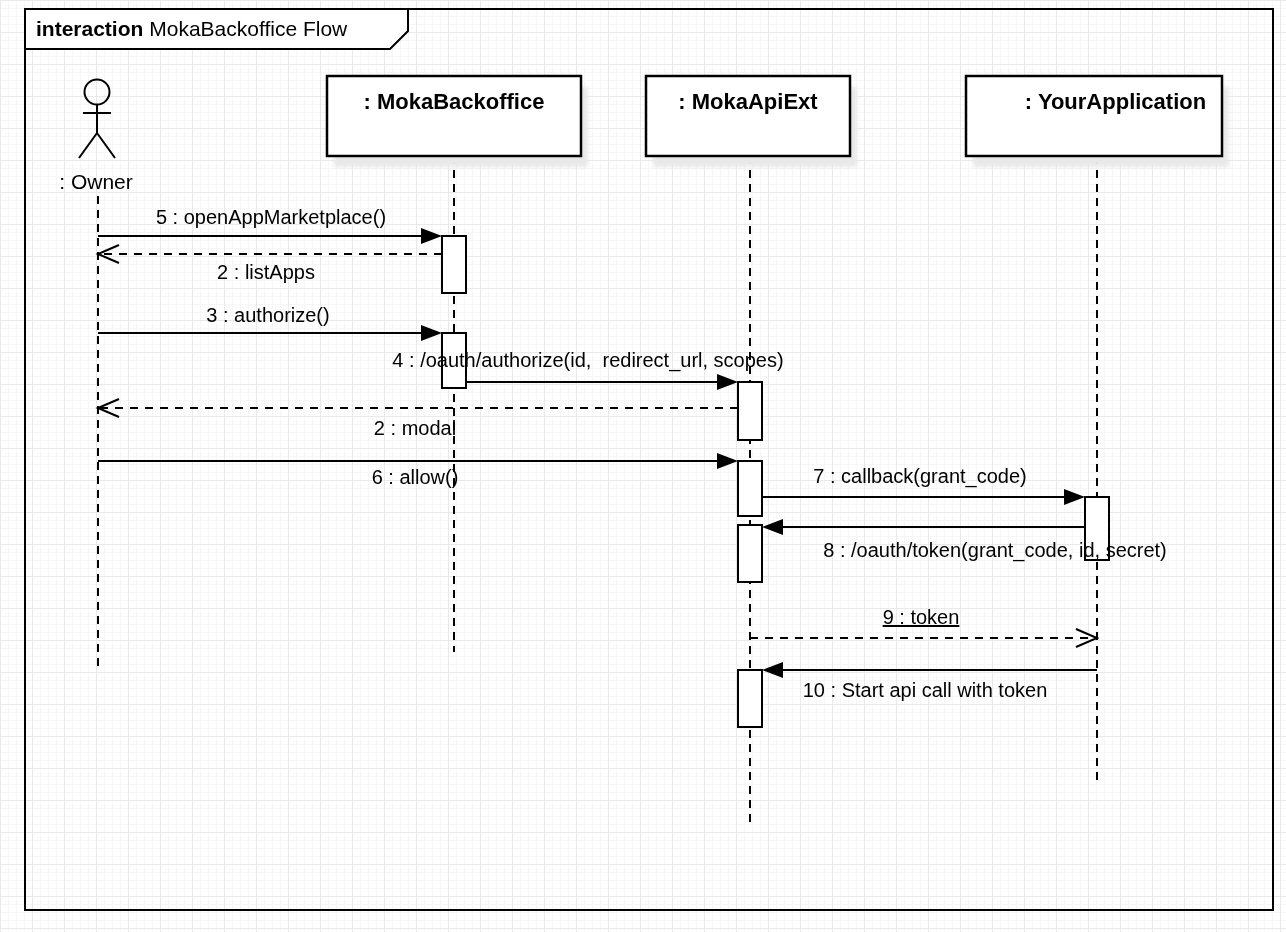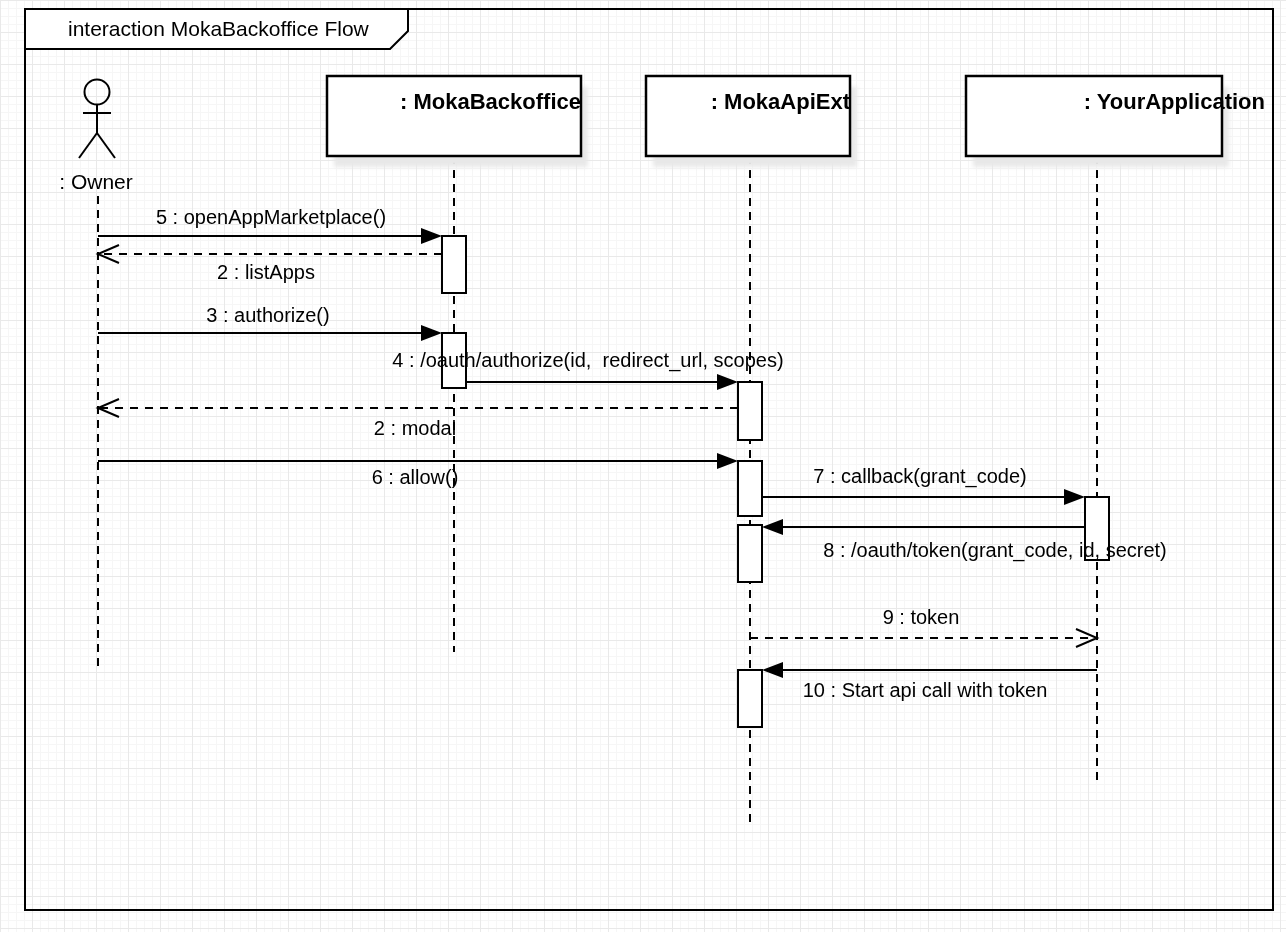--- a/index.html
+++ b/index.html
@@ -28,38 +28,38 @@
   }
   .labels { position: absolute; left: 0; top: 0; width: 1286px; height: 932px; pointer-events: none; }
   .frame-title {
     position: absolute;
     left: 36px; top: 17px;
     font-size: 21px;
     color: #000;
     white-space: pre;
     line-height: 24px;
   }
-  .frame-title .kw { font-weight: normal; margin-left: 32px; }
+  .frame-title .kw { font-weight: bold; }
   .actor-label {
     position: absolute;
     left: 96px; top: 170px;
     transform: translateX(-50%);
     font-size: 21px;
     font-weight: normal;
     color: #000;
     white-space: pre;
     line-height: 24px;
   }
   .head-label {
     position: absolute;
     top: 76px;
     height: 80px;
     box-sizing: border-box;
     padding-top: 14px;
-    text-align: right;
+    text-align: center;
     font-size: 22px;
     font-weight: bold;
     color: #000;
     line-height: 24px;
     white-space: pre;
   }
   .head-label.b1 { left: 327px; width: 254px; }
   .head-label.b2 { left: 646px; width: 204px; }
   .head-label.b3 { left: 966px; width: 299px; }
   .mlabel {
@@ -156,17 +156,17 @@
     <div class="head-label b3">: YourApplication</div>
 
     <div class="mlabel" style="left:271px; top:205px;">5 : openAppMarketplace()</div>
     <div class="mlabel" style="left:266px; top:260px;">2 : listApps</div>
     <div class="mlabel" style="left:268px; top:303px;">3 : authorize()</div>
     <div class="mlabel" style="left:588px; top:348px;">4 : /oauth/authorize(id,  redirect_url, scopes)</div>
     <div class="mlabel" style="left:415px; top:416px;">2 : modal</div>
     <div class="mlabel" style="left:415px; top:465px;">6 : allow()</div>
     <div class="mlabel" style="left:920px; top:464px;">7 : callback(grant_code)</div>
     <div class="mlabel" style="left:995px; top:538px;">8 : /oauth/token(grant_code, id, secret)</div>
-    <div class="mlabel" style="left:921px; top:605px;">9 : token</div>
+    <div class="mlabel" style="left:921px; top:605px;text-decoration:underline;">9 : token</div>
     <div class="mlabel" style="left:925px; top:678px;">10 : Start api call with token</div>
   </div>
 
 </div>
 
 </body></html>

